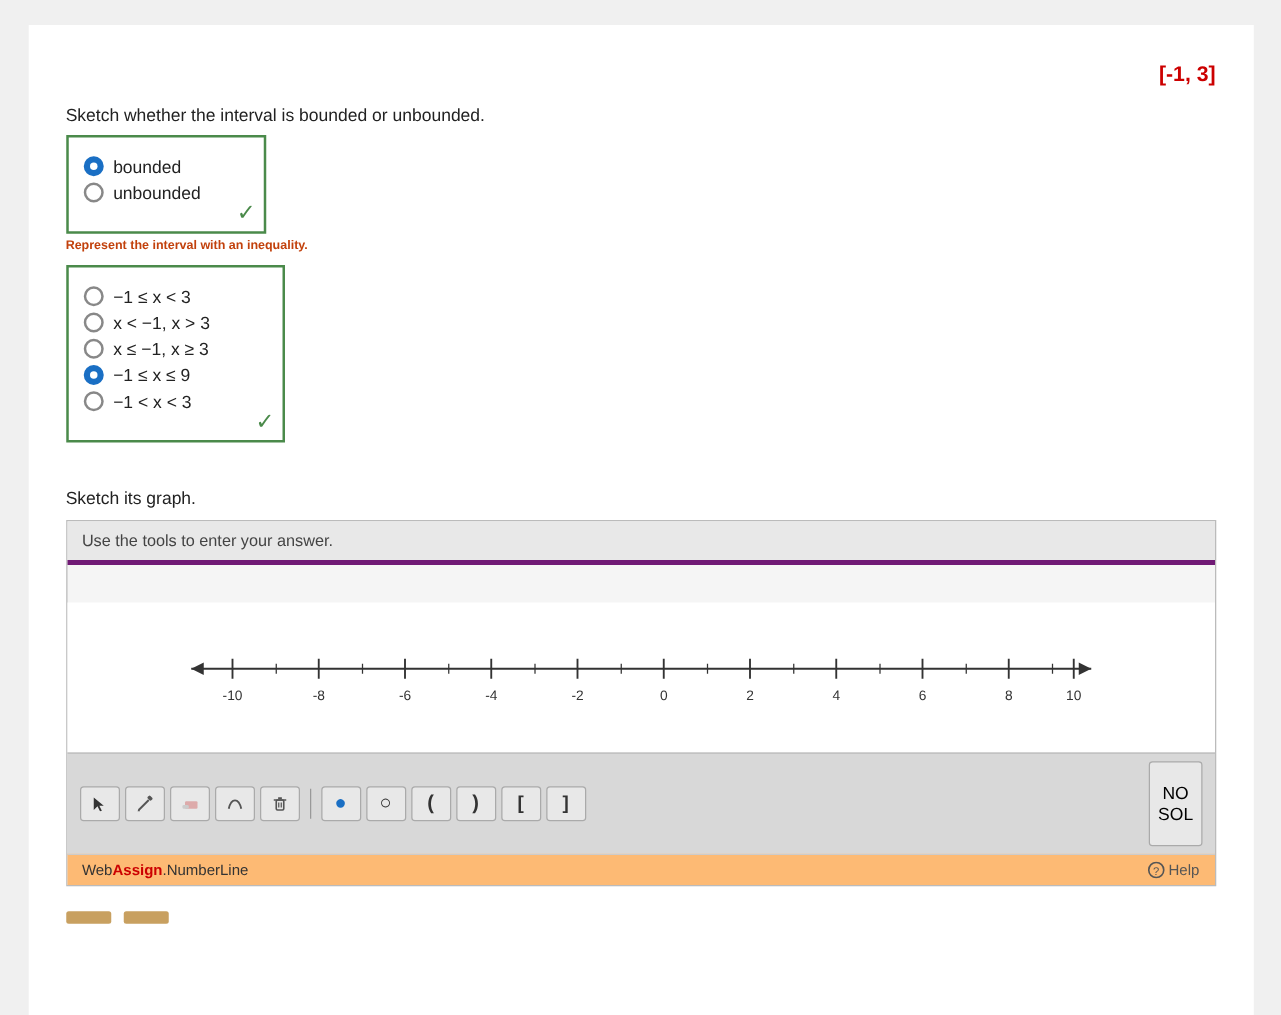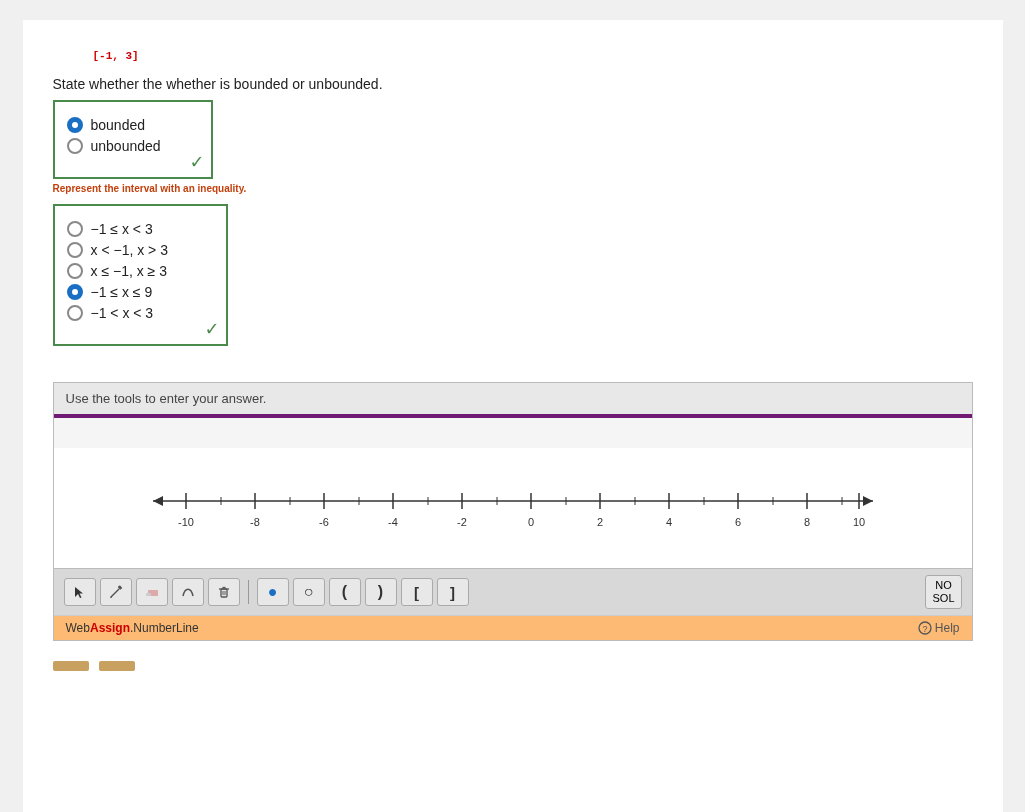--- a/index.html
+++ b/index.html
@@ -16,24 +16,23 @@
       width: 980px;
       min-height: 812px;
       padding: 20px 30px 40px 30px;
     }
     .question-text {
       margin-bottom: 8px;
       font-size: 14px;
       color: #222;
     }
     .interval-display {
-      text-align: left;
+      text-align: right;
       margin: 10px 0 14px 40px;
-      font-size: 11px;
-      font-family: Liberation Mono, monospace;
+      font-size: 17px;
     }
     .interval-display span {
       color: #c00;
       font-weight: bold;
     }
     .answer-box {
       border: 2px solid #4a8a4a;
       display: inline-block;
       padding: 10px 16px 18px 12px;
       margin-bottom: 4px;
@@ -160,22 +159,22 @@
       font-size: 16px;
     }
     .tool-btn.circle-outline {
       font-size: 16px;
     }
     .no-sol-btn {
       margin-left: auto;
       background: #e8e8e8;
       border: 1px solid #aaa;
       border-radius: 3px;
-      padding: 3px 6px;
-      font-size: 11px;
+      padding: 16px 6px;
+      font-size: 14px;
       text-align: center;
       cursor: pointer;
       line-height: 1.2;
     }
     .sketch-footer {
       background: #fdba74;
       border-top: 1px solid #ccc;
       padding: 5px 12px;
       display: flex;
       justify-content: space-between;
@@ -218,21 +217,21 @@
 </head>
 <body>
 
 <div class="page-container">
   
   <div class="interval-display">
     <span>[-1, 3]</span>
   </div>
 
   
-  <p class="question-text">State whether the whether is bounded or unbounded.</p>
+  <p class="question-text">Sketch whether the interval is bounded or unbounded.</p>
   <div class="answer-box">
     <div class="radio-option selected">
       <div class="radio-circle"></div>
       <span class="math-text">bounded</span>
     </div>
     <div class="radio-option">
       <div class="radio-circle"></div>
       <span class="math-text">unbounded</span>
     </div>
     <span class="checkmark">✓</span>
@@ -258,20 +257,21 @@
       <span class="math-text">−1 ≤ x ≤ 9</span>
     </div>
     <div class="radio-option">
       <div class="radio-circle"></div>
       <span class="math-text">−1 &lt; x &lt; 3</span>
     </div>
     <span class="checkmark">✓</span>
   </div>
 
   
+  <p class="sketch-title">Sketch its graph.</p>
 
   <div class="sketch-container">
     <div class="sketch-header">
       <span>Use the tools to enter your answer.</span>
     </div>
     <div class="number-line-area">
       <svg class="number-line-svg" viewBox="0 0 760 80" xmlns="http://www.w3.org/2000/svg">
 
         <line x1="20" y1="30" x2="740" y2="30" stroke="#333" stroke-width="1.5"></line>
 

